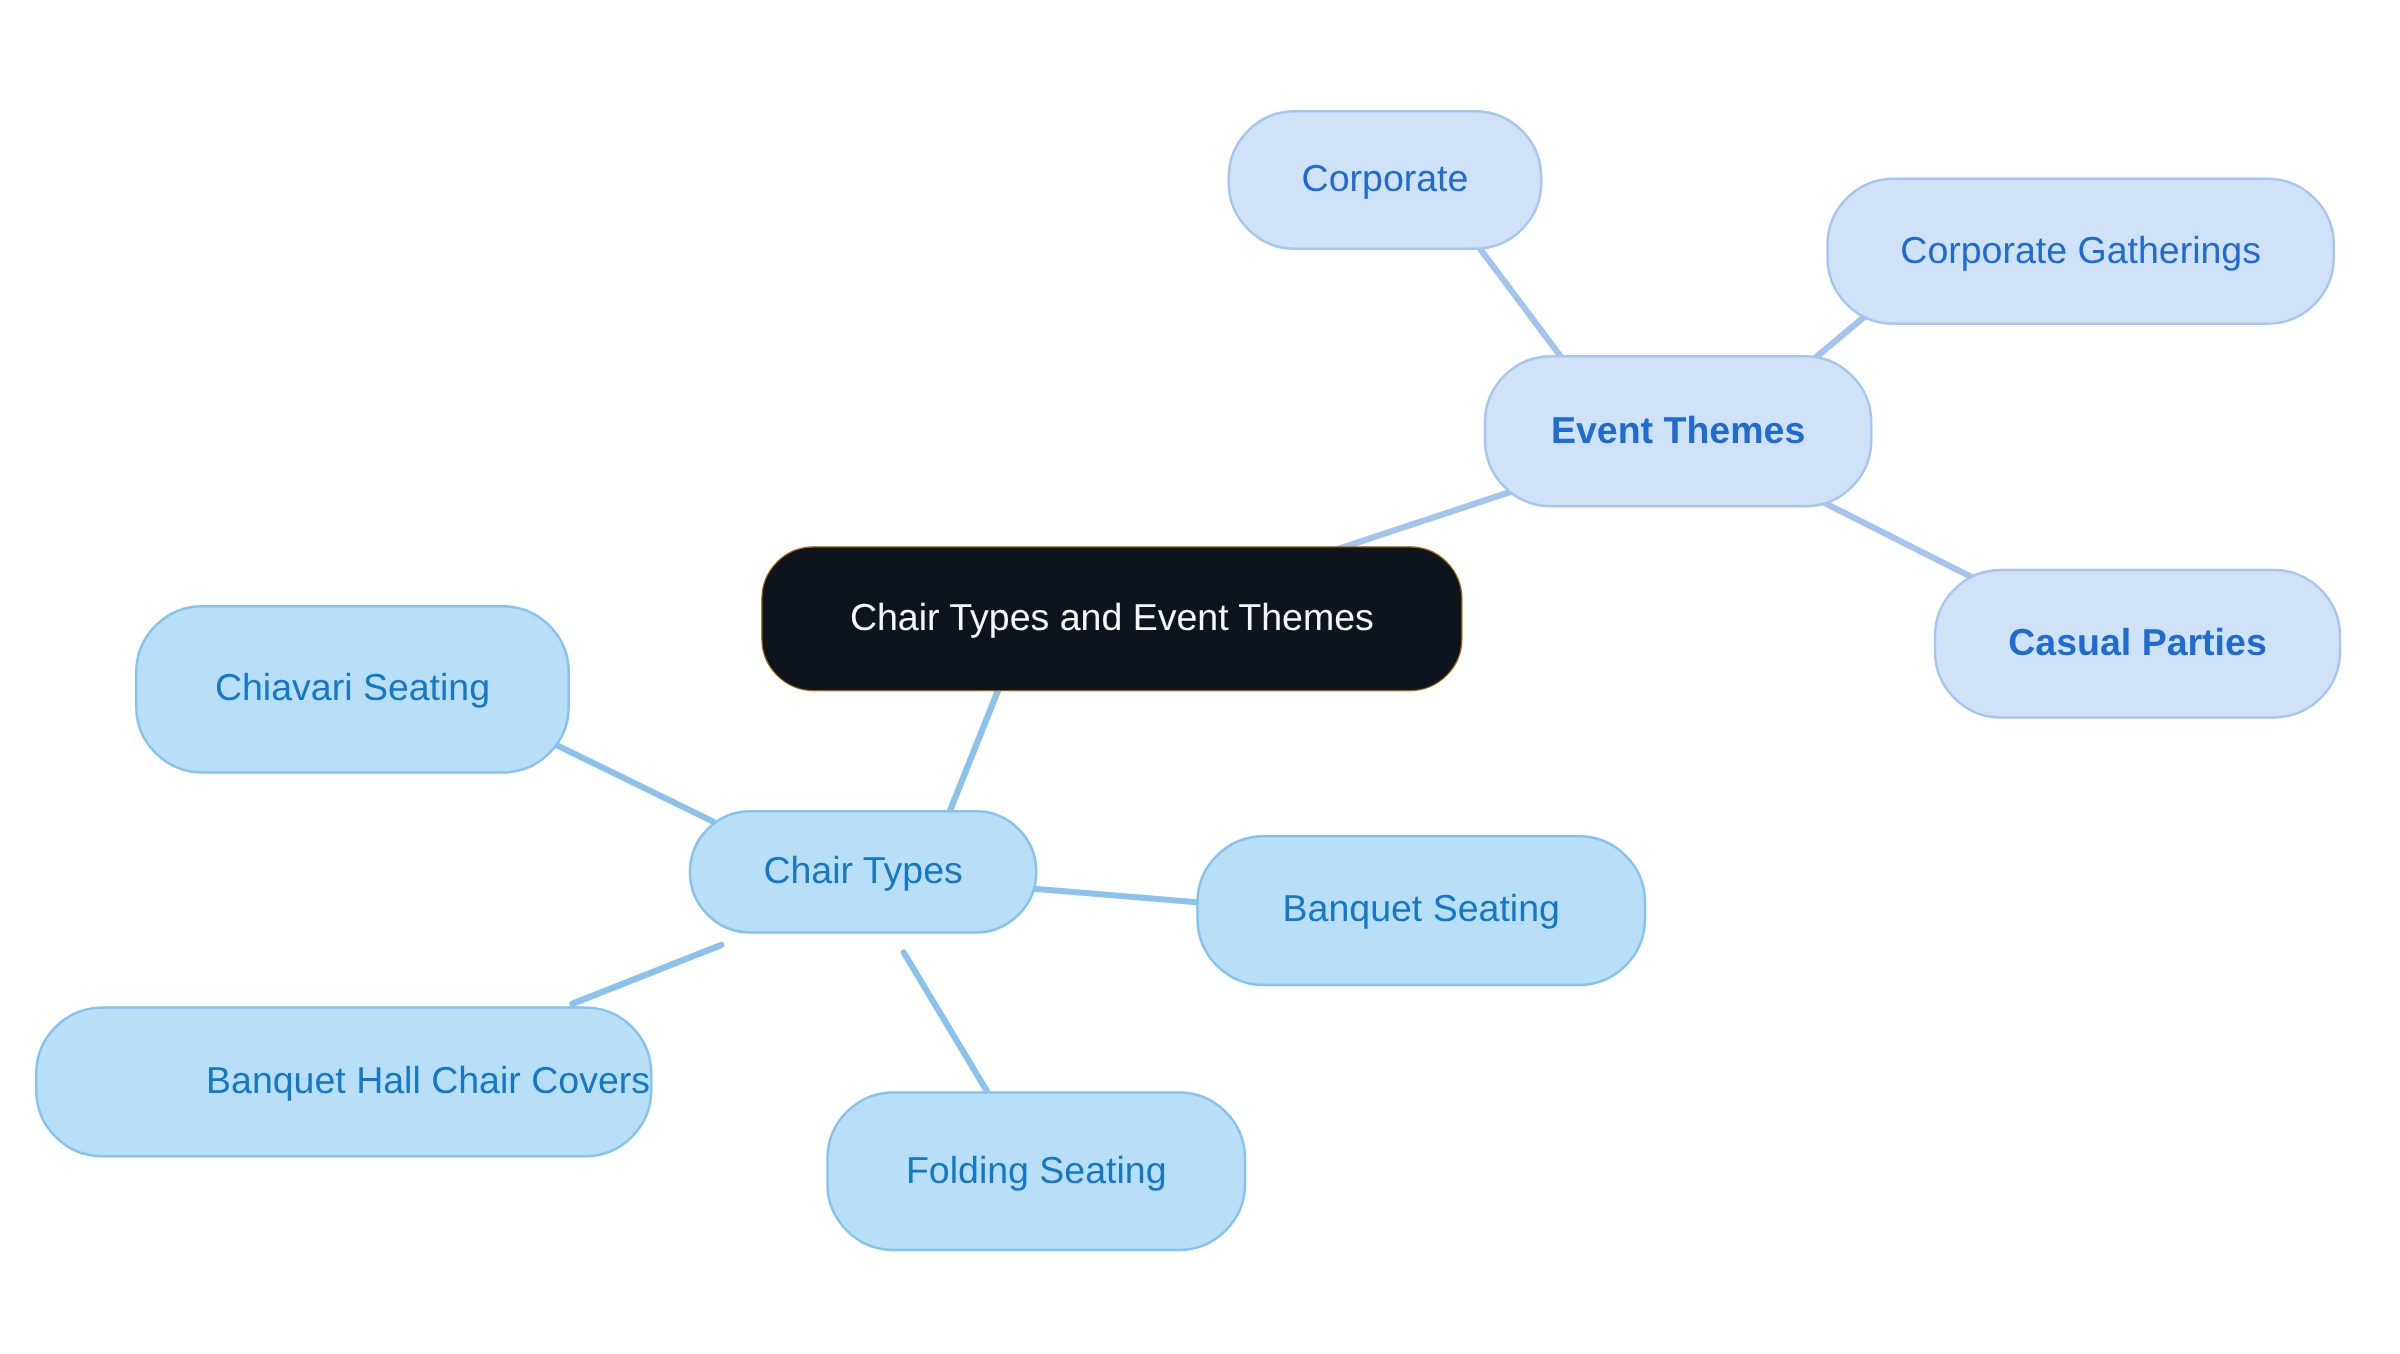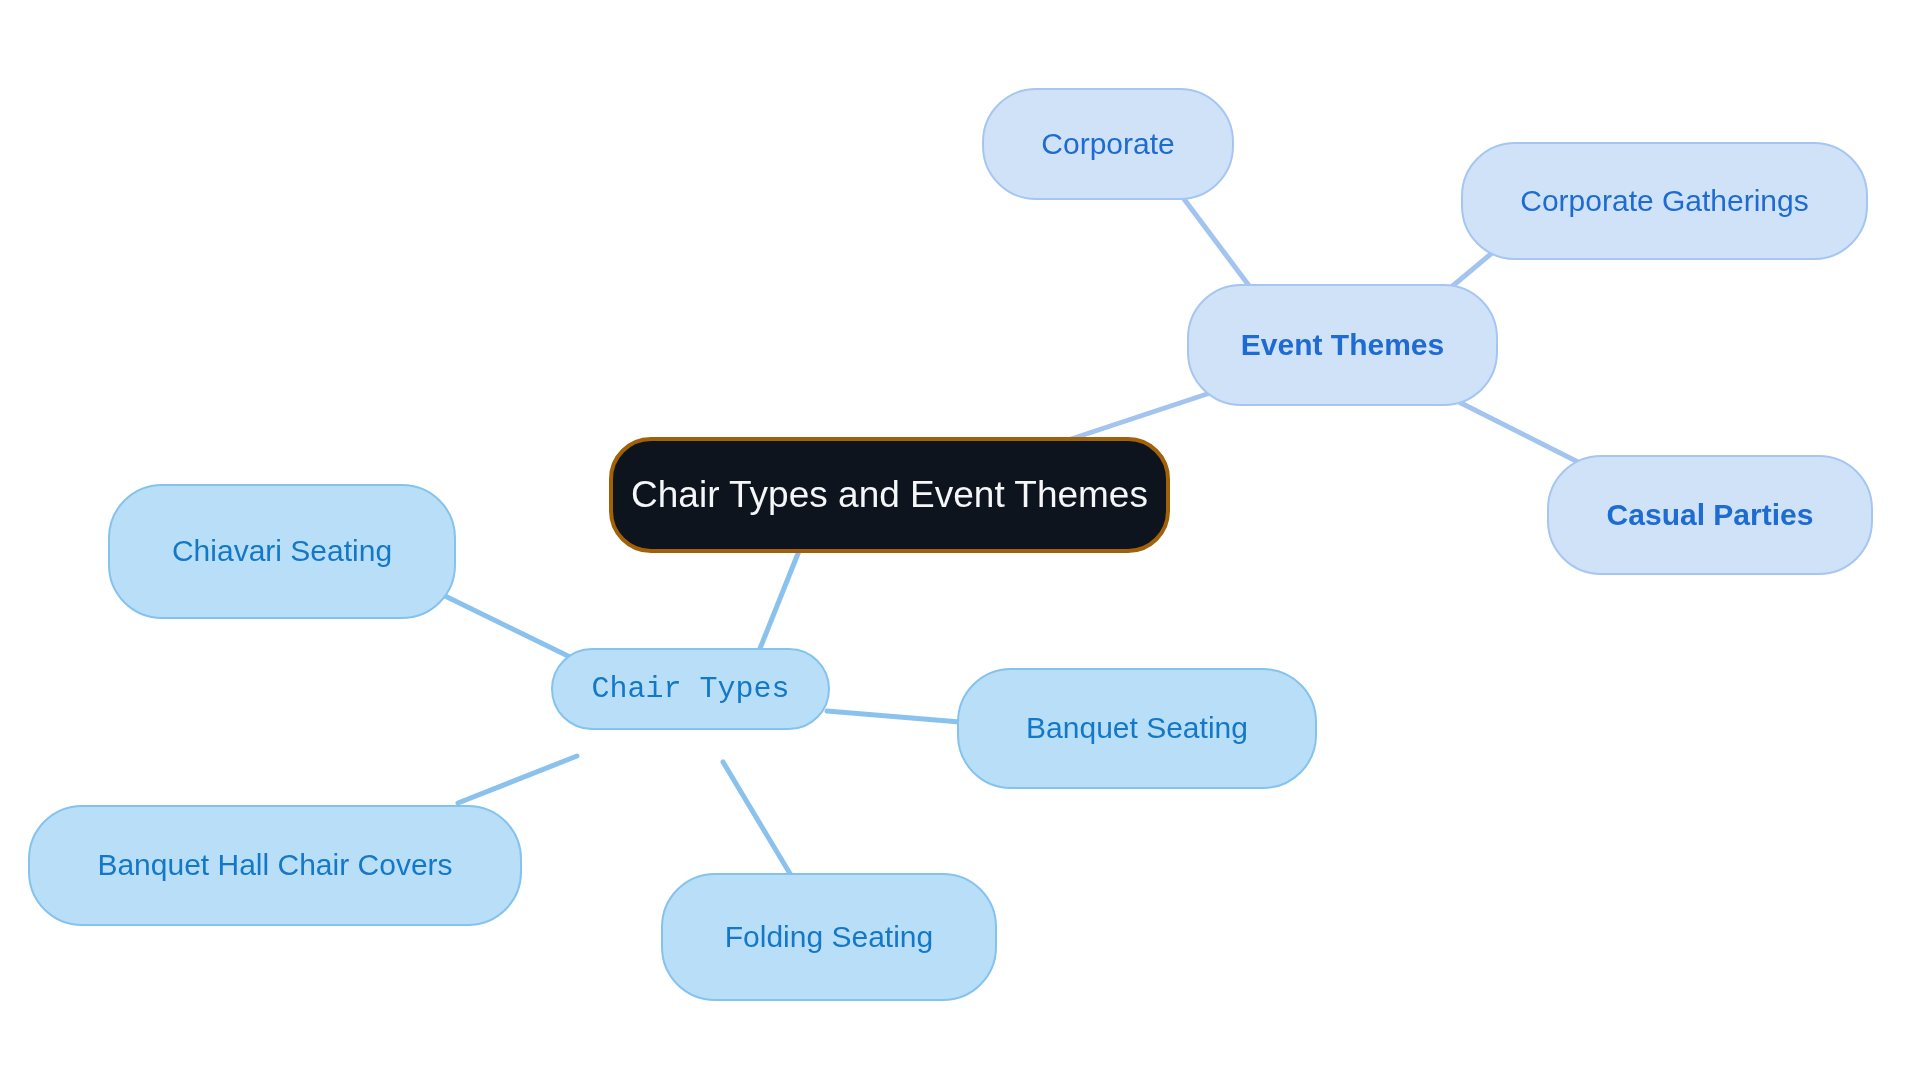--- a/index.html
+++ b/index.html
@@ -43,23 +43,23 @@
     justify-content: center;
     text-align: center;
     font-size: 30px;
     line-height: 1.15;
     cursor: pointer;
     user-select: none;
   }
   .node-central {
     background: var(--central-fill);
     color: var(--central-text);
-    border: 4px solid #a16207;
+    border: 1px solid #a16207;
     border-radius: 42px;
-    font-size: 37px;
+    font-size: 30px;
   }
   .node-event {
     background: var(--event-fill);
     color: var(--event-text);
     border: 2.5px solid var(--event-border);
     border-radius: 54px;
   }
   .node-chair {
     background: var(--chair-fill);
     color: var(--chair-text);
@@ -97,33 +97,33 @@
   </div>
 
   <div class="node node-event" style="left:1461px; top:108px; width:407px; height:118px;margin-top:34px;">
     <span>Corporate Gatherings</span>
   </div>
 
   <div class="node node-event" style="left:1547px; top:455px; width:326px; height:120px;font-weight:bold;">
     <span>Casual Parties</span>
   </div>
 
-  <div class="node node-chair" style="left:551px; top:648px; width:279px; height:82px;font-family:Liberation Mono, monospace;">
+  <div class="node node-chair" style="left:551px; top:648px; width:279px; height:99px;">
     <span>Chair Types</span>
   </div>
 
   <div class="node node-chair" style="left:108px; top:484px; width:348px; height:135px;">
     <span>Chiavari Seating</span>
   </div>
 
   <div class="node node-chair" style="left:957px; top:668px; width:360px; height:121px;justify-content:center;">
     <span>Banquet Seating</span>
   </div>
 
-  <div class="node node-chair" style="left:28px; top:805px; width:494px; height:121px;">
+  <div class="node node-chair" style="left:28px; top:805px; width:494px; height:121px;justify-content:flex-end;">
     <span>Banquet Hall Chair Covers</span>
   </div>
 
   <div class="node node-chair" style="left:661px; top:873px; width:336px; height:128px;text-align:right;">
     <span>Folding Seating</span>
   </div>
 
 </div>
 
 </body></html>

